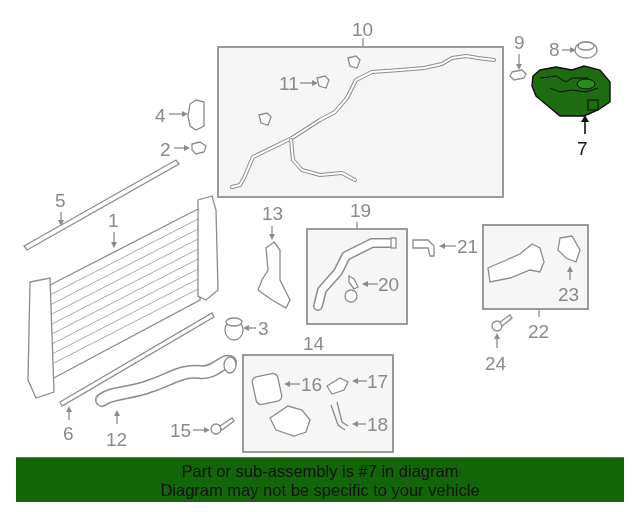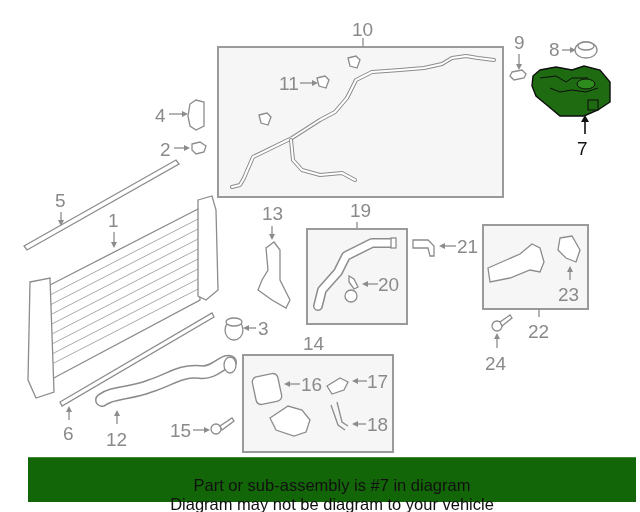--- a/index.html
+++ b/index.html
@@ -5,21 +5,21 @@
   html, body { margin:0; padding:0; background:#ffffff; }
   body { width:640px; height:512px; position:relative; overflow:hidden; font-family:"Liberation Sans", sans-serif; }
   #diagram { position:absolute; left:0; top:0; width:640px; height:512px; }
   .lbl { font-family:"Liberation Sans", sans-serif; font-size:19px; fill:#8a8a8a; }
   .lbl7 { font-family:"Liberation Sans", sans-serif; font-size:19px; fill:#111111; }
   .part { fill:#ffffff; stroke:#8c8c8c; stroke-width:1.3; }
   .line { fill:none; stroke:#8c8c8c; stroke-width:1.3; }
   .box { fill:#f6f6f6; stroke:#9a9a9a; stroke-width:2; }
   .tube { fill:none; stroke:#8c8c8c; stroke-width:4; stroke-linecap:round; stroke-linejoin:round; }
   .tube-in { fill:none; stroke:#ffffff; stroke-width:2; stroke-linecap:round; stroke-linejoin:round; }
-  #banner { position:absolute; left:16px; top:457px; width:608px; height:45px; background:#136607; color:#111111; text-align:center; font-size:16.5px; line-height:19px; padding-top:18px; box-sizing:border-box; border-top:1px solid #3f8a35;margin-left:12px; }
+  #banner { position:absolute; left:16px; top:457px; width:608px; height:45px; background:#136607; color:#111111; text-align:center; font-size:16.5px; line-height:19px; padding-top:4px; box-sizing:border-box; border-top:1px solid #3f8a35; }
   #banner div { white-space:nowrap; }
 </style>
 </head>
 <body>
 
 <svg id="diagram" viewBox="0 0 640 512" xmlns="http://www.w3.org/2000/svg">
 
   <g>
     <line class="line" x1="363" y1="38" x2="363" y2="47"></line>
     <rect class="box" x="218" y="47" width="285" height="150"></rect>
@@ -201,14 +201,14 @@
     <path class="part" d="M270 418 L288 406 L302 410 L310 420 L306 432 L294 436 L276 430 Z"></path>
     <path class="line" d="M331 405 L338 425 L345 430 M337 402 L342 422 L348 426"></path>
     <line class="line" x1="356" y1="424" x2="366" y2="424"></line>
     <polygon points="352,424 358,421 358,427" fill="#8c8c8c"></polygon>
     <text class="lbl" x="367" y="431">18</text>
   </g>
 </svg>
 
 <div id="banner">
   <div>Part or sub-assembly is #7 in diagram</div>
-  <div>Diagram may not be diagram to your vehicle</div>
+  <div>Diagram may not be specific to your vehicle</div>
 </div>
 
 </body></html>

